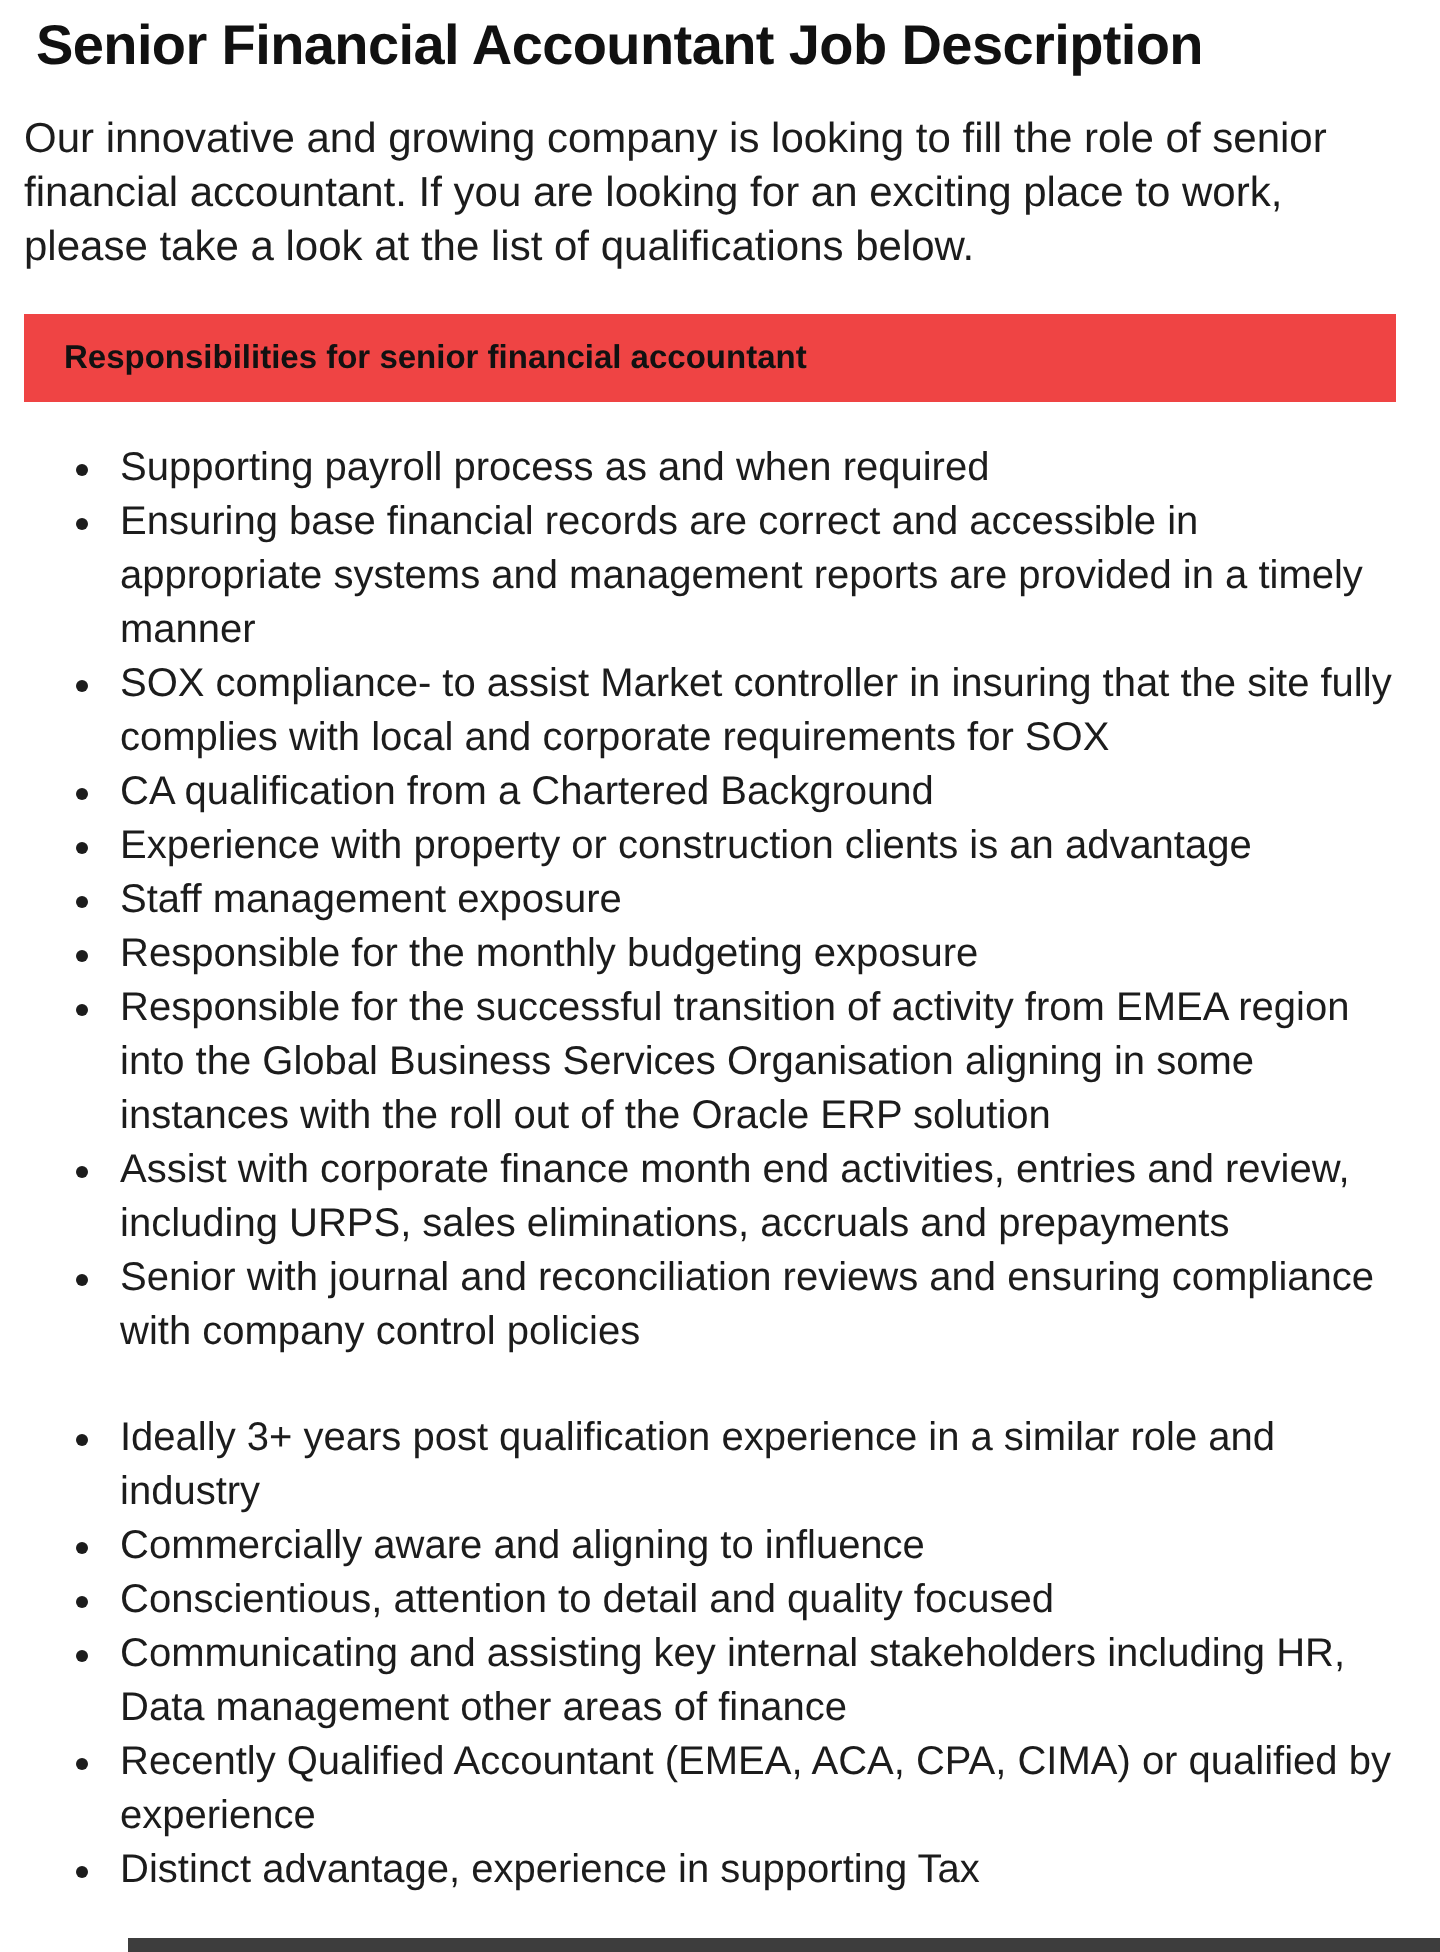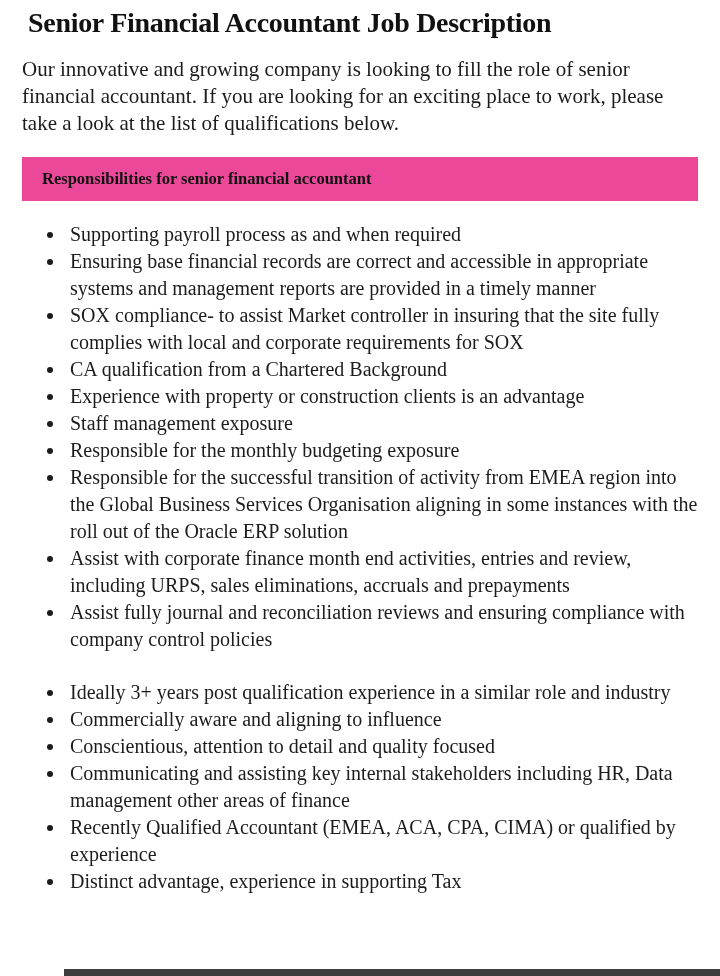--- a/index.html
+++ b/index.html
@@ -7,40 +7,39 @@
   body {
     width: 720px;
     height: 976px;
     background: #ffffff;
     font-family: "Liberation Sans", sans-serif;
     color: #1c1c1c;
     position: relative;
     overflow: hidden;
   }
   .page {
-    padding: 6px 22px 0 22px;
-    font-family: Liberation Serif, serif;
+    padding: 6px 22px 0 12px;
   }
   h1.doc-title {
     font-size: 28px;
     line-height: 34px;
     margin: 0 0 16px 0;
     padding-left: 6px;
     font-weight: bold;
     color: #111111;
     letter-spacing: -0.3px;
   }
   p.intro {
     font-size: 21px;
     line-height: 27px;
     margin: 0 0 20px 0;
     color: #1c1c1c;
   }
   .section-header {
-    background: #ec4899;
+    background: #ef4444;
     font-weight: bold;
     font-size: 16.5px;
     line-height: 20px;
     padding: 12px 20px;
     margin: 0 0 20px 0;
     color: #111111;
   }
   ul.bullet-list {
     margin: 0 0 26px 0;
     padding-left: 44px;
@@ -75,21 +74,21 @@
   <ul class="bullet-list">
     <li>Supporting payroll process as and when required</li>
     <li>Ensuring base financial records are correct and accessible in appropriate systems and management reports are provided in a timely manner</li>
     <li>SOX compliance- to assist Market controller in insuring that the site fully complies with local and corporate requirements for SOX</li>
     <li>CA qualification from a Chartered Background</li>
     <li>Experience with property or construction clients is an advantage</li>
     <li>Staff management exposure</li>
     <li>Responsible for the monthly budgeting exposure</li>
     <li>Responsible for the successful transition of activity from EMEA region into the Global Business Services Organisation aligning in some instances with the roll out of the Oracle ERP solution</li>
     <li>Assist with corporate finance month end activities, entries and review, including URPS, sales eliminations, accruals and prepayments</li>
-    <li>Assist fully journal and reconciliation reviews and ensuring compliance with company control policies</li>
+    <li>Senior with journal and reconciliation reviews and ensuring compliance with company control policies</li>
   </ul>
 
 
   <ul class="bullet-list">
     <li>Ideally 3+ years post qualification experience in a similar role and industry</li>
     <li>Commercially aware and aligning to influence</li>
     <li>Conscientious, attention to detail and quality focused</li>
     <li>Communicating and assisting key internal stakeholders including HR, Data management other areas of finance</li>
     <li>Recently Qualified Accountant (EMEA, ACA, CPA, CIMA) or qualified by experience</li>
     <li>Distinct advantage, experience in supporting Tax</li>

